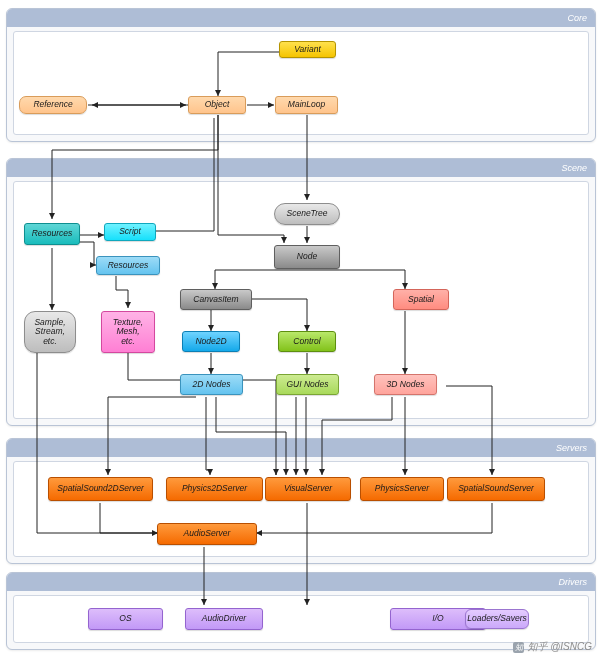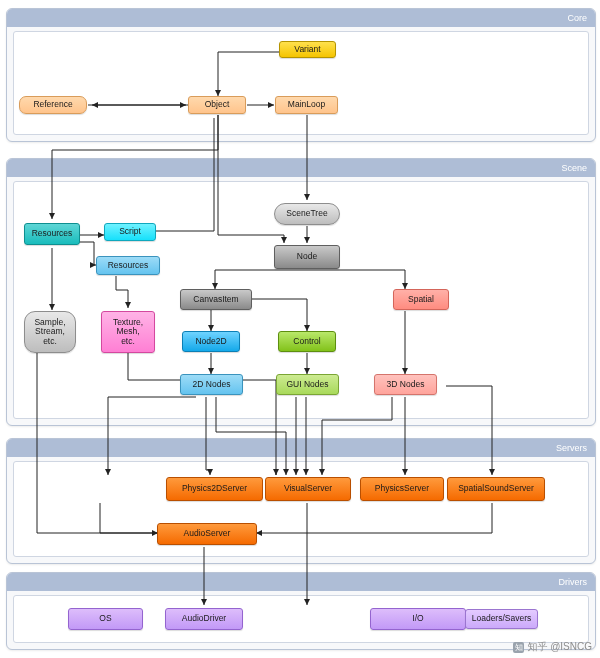--- a/index.html
+++ b/index.html
@@ -3,21 +3,21 @@
 <meta charset="utf-8">
 <style>
   html,body{margin:0;padding:0;}
   body{
     width:600px;height:658px;
     background:#ffffff;
     font-family:"Liberation Sans",sans-serif;
     position:relative;
     overflow:hidden;
   }
-  #stage{position:absolute;left:0;top:0;width:600px;height:658px;}
+  #stage{position:absolute;left:0;top:0;width:600px;height:658px;font-style:italic;}
   svg#wires{position:absolute;left:0;top:0;width:600px;height:658px;pointer-events:none;}
 
   .band{
     position:absolute;
     border:1px solid #b9c4d6;
     border-radius:6px;
     background:#f7f8fa;
     box-shadow:0 1px 2px rgba(0,0,0,.08);
   }
   .band-header{
@@ -67,21 +67,21 @@
   .c-grey{background:linear-gradient(#e8e8e8,#bdbdbd);border-color:#8d8d8d;border-radius:11px;}
   .c-greydark{background:linear-gradient(#c9c9c9,#8a8a8a);border-color:#5f5f5f;}
   .c-pink{background:linear-gradient(#ffb3e6,#ff7fd4);border-color:#d4489f;}
   .c-salmon{background:linear-gradient(#ffb0a8,#ff8c80);border-color:#d4655a;}
   .c-blue{background:linear-gradient(#6fd3ff,#14a9ea);border-color:#0b7fb5;}
   .c-green{background:linear-gradient(#b9e86a,#82c21a);border-color:#5d8f0f;}
   .c-bluesoft{background:linear-gradient(#9ddcf7,#64c3ef);border-color:#3a93bd;}
   .c-greensoft{background:linear-gradient(#cdeb92,#a8d95a);border-color:#7aa534;}
   .c-pinksoft{background:linear-gradient(#ffc2bd,#ffa49c);border-color:#d4746c;}
   .c-orange{background:linear-gradient(#ff9a3c,#f56a00);border-color:#b94f00;}
-  .c-purple{background:linear-gradient(#ddbdfb,#c299f7);border-color:#9464cf;}
+  .c-purple{background:linear-gradient(#ddbdfb,#c299f7);border-color:#9464cf;margin-left:20px;}
   .c-purple2{background:linear-gradient(#e4cbff,#cba9fa);border-color:#9b75d0;}
   .stacklayer{
     position:absolute;
     border-radius:3px;
     box-sizing:border-box;
     border:1px solid rgba(0,0,0,.35);
   }
 
   .watermark{
     position:absolute;
@@ -228,29 +228,30 @@
   <div class="node c-blue" style="left:182px;top:331px;width:58px;height:21px;">Node2D</div>
   <div class="node c-green" style="left:278px;top:331px;width:58px;height:21px;">Control</div>
 
   <div class="node c-bluesoft" style="left:180px;top:374px;width:63px;height:21px;">2D Nodes</div>
   <div class="stacklayer c-bluesoft" style="left:183px;top:377px;width:63px;height:21px;z-index:-1;"></div>
   <div class="node c-greensoft" style="left:276px;top:374px;width:63px;height:21px;">GUI Nodes</div>
   <div class="stacklayer c-greensoft" style="left:279px;top:377px;width:63px;height:21px;z-index:-1;"></div>
   <div class="node c-pinksoft" style="left:374px;top:374px;width:63px;height:21px;">3D Nodes</div>
   <div class="stacklayer c-pinksoft" style="left:377px;top:377px;width:63px;height:21px;z-index:-1;"></div>
 
+  <div class="node c-orange" style="left:48px;top:477px;width:105px;height:24px;">SpatialSound2DServer</div>
   <div class="node c-orange" style="left:166px;top:477px;width:97px;height:24px;">Physics2DServer</div>
   <div class="node c-orange" style="left:265px;top:477px;width:86px;height:24px;">VisualServer</div>
   <div class="node c-orange" style="left:360px;top:477px;width:84px;height:24px;">PhysicsServer</div>
   <div class="node c-orange" style="left:447px;top:477px;width:98px;height:24px;">SpatialSoundServer</div>
   <div class="node c-orange" style="left:157px;top:523px;width:100px;height:22px;">AudioServer</div>
 
   <div class="node c-purple" style="left:68px;top:608px;width:75px;height:22px;">OS</div>
   <div class="node c-purple" style="left:165px;top:608px;width:78px;height:22px;">AudioDriver</div>
   <div class="node c-purple" style="left:370px;top:608px;width:96px;height:22px;">I/O</div>
-  <div class="node c-purple2" style="left:465px;top:609px;width:73px;height:20px;">Loaders/Savers</div>
+  <div class="node c-purple2" style="left:465px;top:609px;width:64px;height:20px;border-radius:6px;">Loaders/Savers</div>
 
   <div class="watermark">
     <span class="wm-logo">知</span>
     <span>知乎 @ISNCG</span>
   </div>
 
 </div>
 
 </body></html>

